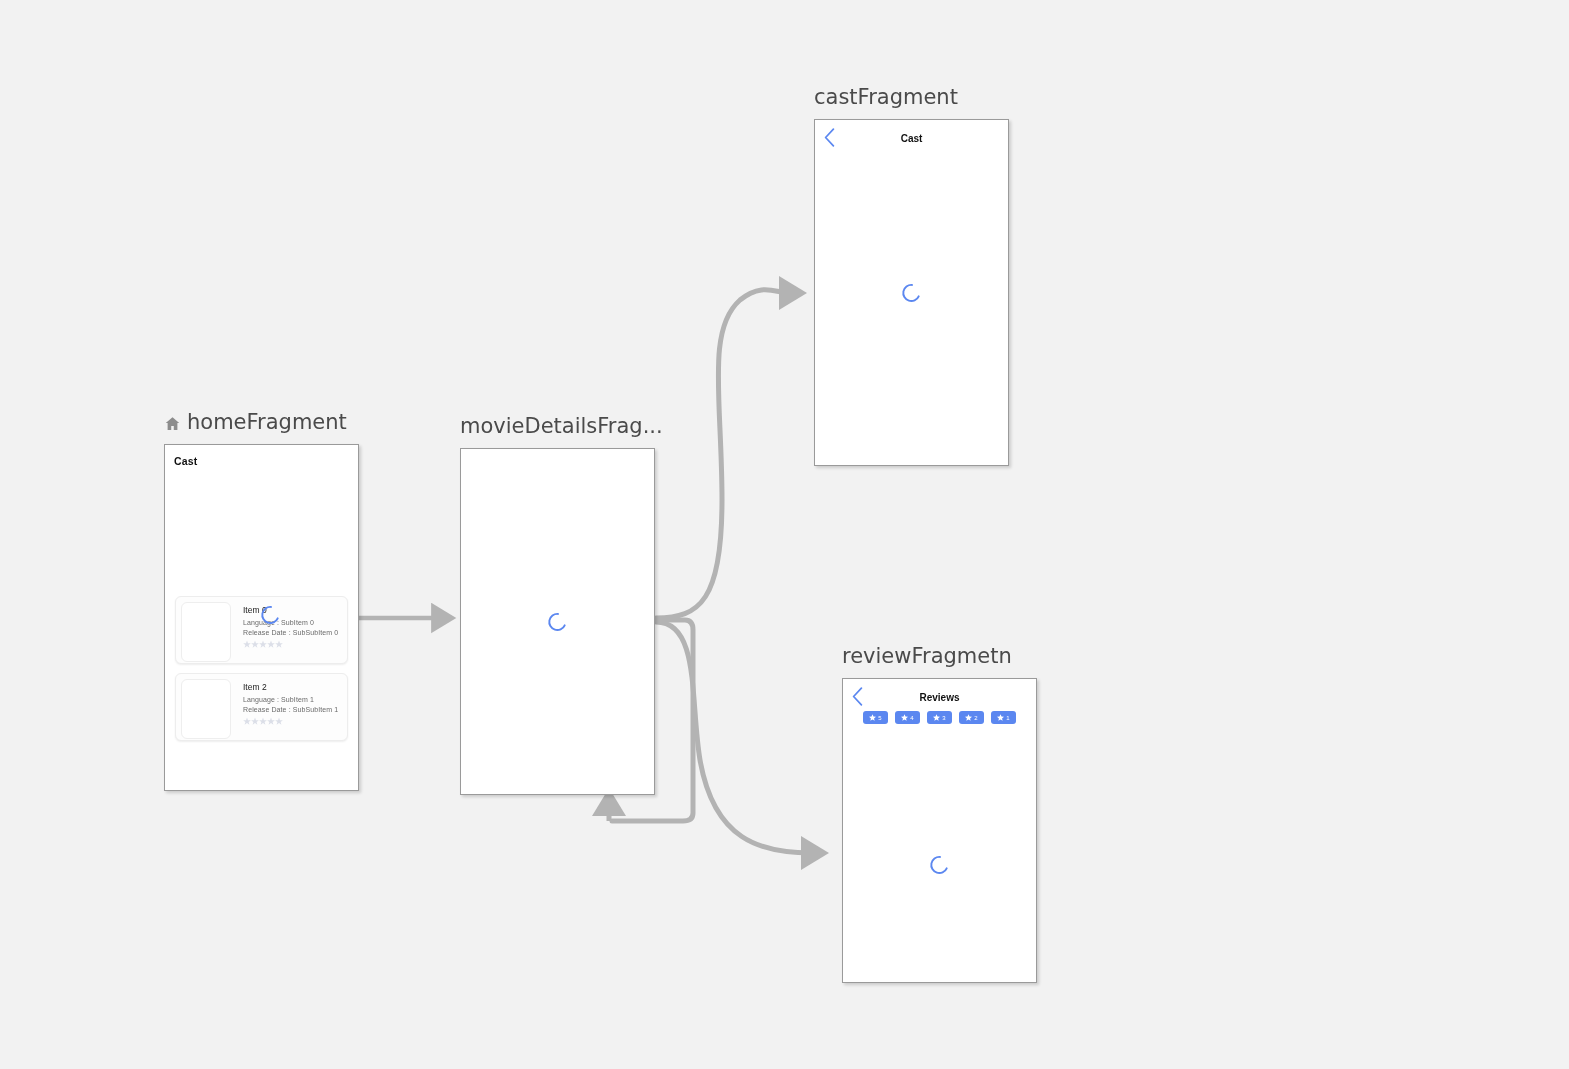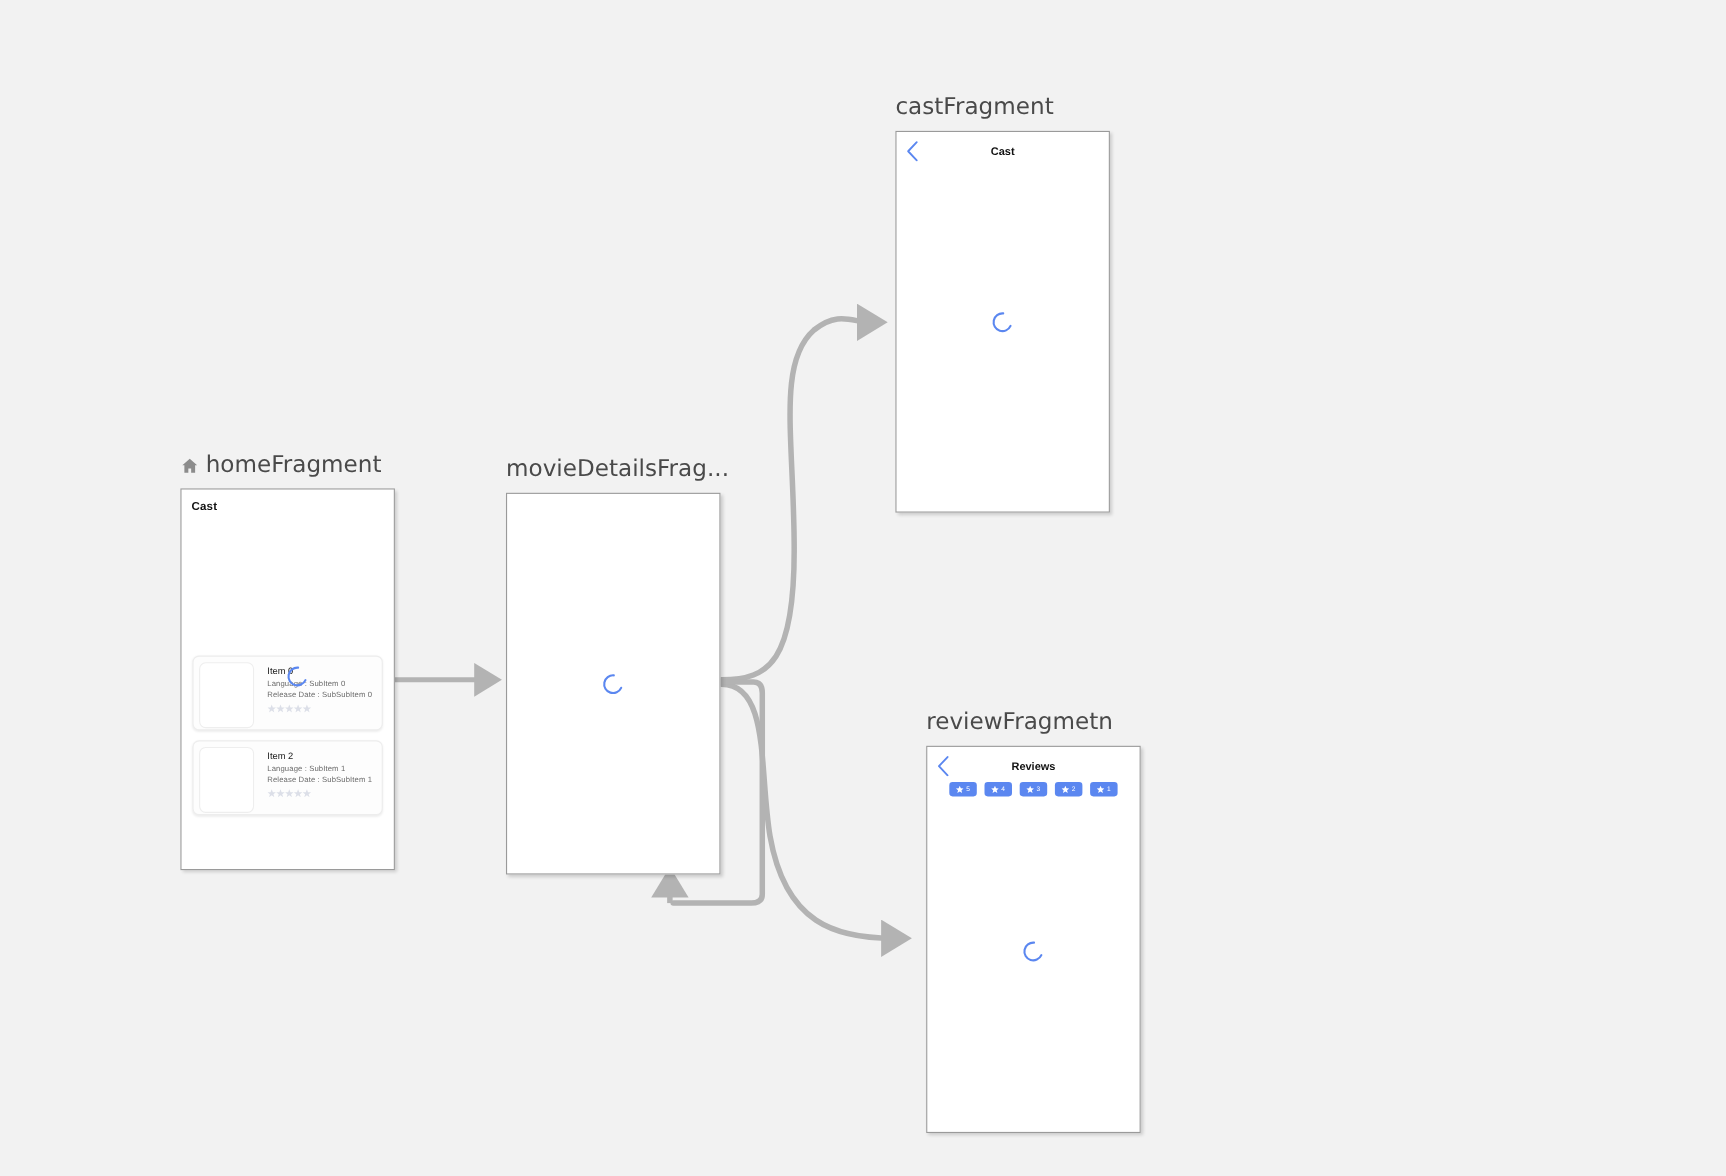--- a/index.html
+++ b/index.html
@@ -216,21 +216,21 @@
           <path d="M12 3.2 A8.8 8.8 0 1 0 19.3 15.6" fill="none" stroke="#5b87f0" stroke-width="2.1" stroke-linecap="round"></path>
         </svg>
       </span>
     </div>
   </div>
 
   <div class="dest" style="left:842px;top:646px;">
     <div class="dest-label">
       <span>reviewFragmetn</span>
     </div>
-    <div class="frame" style="width:195px;height:352px;margin-top:11px;">
+    <div class="frame" style="width:195px;height:305px;margin-top:11px;">
       <div class="sub-toolbar">
         <span class="back-chev">
           <svg width="11" height="19" viewBox="0 0 11 19">
             <path d="M9.4 1.2 L1.6 9.5 L9.4 17.8" fill="none" stroke="#5b87f0" stroke-width="1.7" stroke-linecap="round" stroke-linejoin="round"></path>
           </svg>
         </span>
         <div class="sub-title">Reviews</div>
       </div>
 
       <div class="chips">

